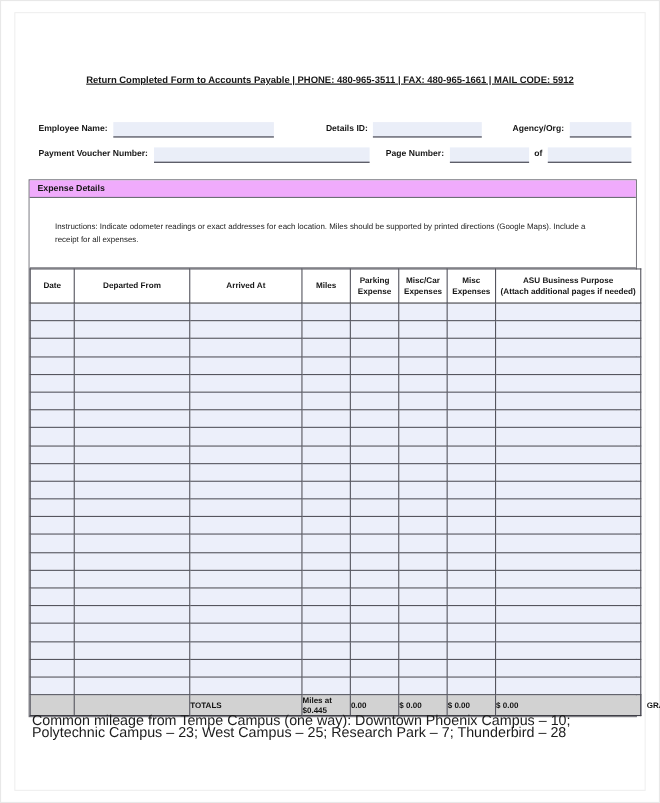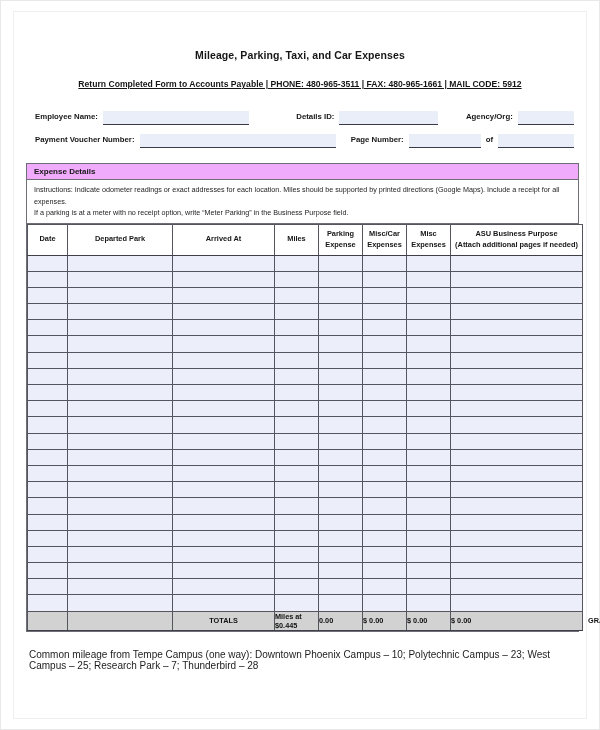--- a/index.html
+++ b/index.html
@@ -108,21 +108,21 @@
     font-weight: bold;
     padding: 3px 6px 3px 7px;
     color: #161616;
   }
   .panel-instructions {
     padding: 4px 7px 4px 7px;
     border-bottom: 1.2px solid #6e6e76;
     background: #ffffff;
   }
   .panel-instructions p {
-    margin: 0;
+    margin: 16px;
     font-size: 7.2px;
     line-height: 11.5px;
     color: #1c1c1c;
   }
 
   
   table.expense {
     width: 100%;
     border-collapse: collapse;
     table-layout: fixed;
@@ -161,52 +161,51 @@
   
   table.expense tfoot td {
     background: #d2d2d2;
     height: 15px;
     font-size: 7.3px;
     font-weight: bold;
     border-top: 1.8px solid #3f3f47;
     border-bottom: 1.6px solid #3f3f47;
     color: #121212;
   }
-  .t-right { text-align: center; padding-right: 4px; }
+  .t-right { text-align: left; padding-right: 4px; }
   .t-center { text-align: left; }
 
   
   col.c-date     { width: 40px; }
   col.c-dep      { width: 105px; }
   col.c-arr      { width: 102px; }
   col.c-miles    { width: 44px; }
   col.c-park     { width: 44px; }
   col.c-taxi     { width: 44px; }
   col.c-misc     { width: 44px; }
   col.c-purpose  { width: 132px; }
 
   
   .footer-note {
     position: absolute;
     left: 28px;
     right: 20px;
     top: 648px;
-    font-size: 10px;
+    font-size: 13px;
     line-height: 11px;
     color: #1c1c1c;
   }
 </style>
 </head>
 <body>
 
 <div class="page">
   <div class="page-inner"></div>
 
   <div class="title-block">
-    <div class="doc-title">Mileage, Parking, Taxi, and Car Expenses</div>
     <div class="doc-subtitle">Return Completed Form to Accounts Payable | PHONE: 480-965-3511 | FAX: 480-965-1661 | MAIL CODE: 5912</div>
   </div>
 
   <div class="header-fields">
     <div class="field-row">
       <span class="field-label">Employee Name:</span>
       <span class="field-blank fb-name"></span>
       <span class="gap-lg"></span>
       <span class="field-label">Details ID:</span>
       <span class="field-blank fb-id"></span>
@@ -222,41 +221,40 @@
       <span class="field-blank fb-page"></span>
       <span class="field-label">of</span>
       <span class="field-blank fb-of"></span>
     </div>
   </div>
 
   <div class="panel">
     <div class="panel-head">Expense Details</div>
     <div class="panel-instructions">
       <p>Instructions: Indicate odometer readings or exact addresses for each location. Miles should be supported by printed directions (Google Maps). Include a receipt for all expenses.</p>
-      <p>If a parking is at a meter with no receipt option, write “Meter Parking” in the Business Purpose field.</p>
     </div>
 
     <table class="expense">
       <colgroup>
         <col class="c-date">
           <col class="c-dep">
           <col class="c-arr">
           <col class="c-miles">
         <col class="c-park">
           <col class="c-taxi">
           <col class="c-misc">
           <col class="c-purpose">
       </colgroup>
       <thead>
         <tr>
           <th>
             <span>Date</span>
           </th>
           <th>
-            <span>Departed Park</span>
+            <span>Departed From</span>
           </th>
           <th>
             <span>Arrived At</span>
           </th>
           <th>
             <span>Miles</span>
           </th>
           <th>
             <span>Parking</span>
             <span class="sub">Expense</span>

